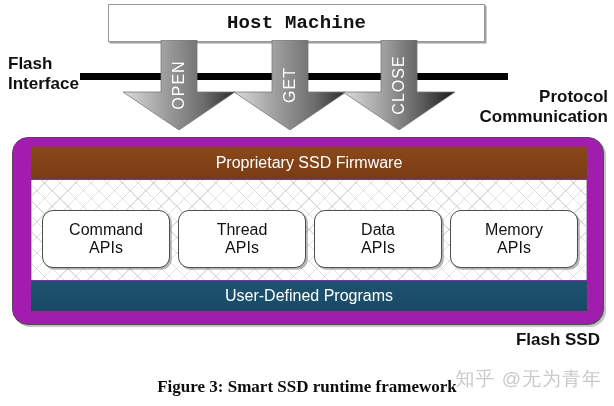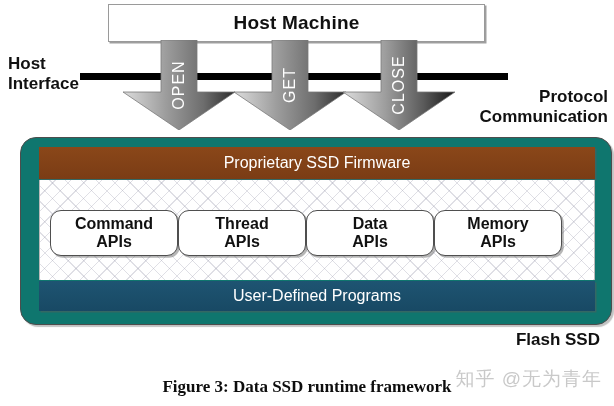--- a/index.html
+++ b/index.html
@@ -26,20 +26,21 @@
     top: 4px;
     width: 377px;
     height: 38px;
     background: #ffffff;
     border: 1px solid #9a9a9a;
     box-sizing: border-box;
     box-shadow: 1.5px 1.5px 0 0 rgba(80,80,80,0.55);
     display: flex;
     align-items: center;
     justify-content: center;
+    font-family: Liberation Mono, monospace;
   }
   .host-machine-label {
     font-size: 19px;
     font-weight: bold;
     color: #111111;
     letter-spacing: 0.2px;
   }
 
   
   .hi-bar {
@@ -107,25 +108,25 @@
     letter-spacing: 1px;
     white-space: nowrap;
   }
   #arrow-open  { left: 123px; }
   #arrow-get   { left: 234px; }
   #arrow-close { left: 343px; }
 
   
   .flash-ssd {
     position: absolute;
-    left: 20px;
+    left: 12px;
     top: 137px;
     width: 592px;
     height: 188px;
-    background: #0f766e;
+    background: #a21caf;
     border: 1.6px solid #4d4d4d;
     border-radius: 16px;
     box-sizing: border-box;
     box-shadow: 2px 2px 1px 0 rgba(120,120,120,0.45);
   }
 
   
   .inner-stack {
     position: absolute;
     left: 18px;
@@ -174,24 +175,24 @@
     top: 4px;
     font-size: 16px;
     font-weight: bold;
     color: #111111;
   }
   .api-boxes {
     position: absolute;
     left: 10px;
     top: 30px;
     width: 536px;
-    height: 46px;
-    display: flex;
+    height: 58px;
+    display: flex;
+    justify-content: space-between;
     align-items: stretch;
-    font-weight: bold;
   }
   .api-box {
     width: 128px;
     background: #ffffff;
     border: 1.4px solid #4f4f4f;
     border-radius: 11px;
     box-sizing: border-box;
     box-shadow: 1.8px 1.8px 0 0 rgba(110,110,110,0.5);
     display: flex;
     flex-direction: column;
@@ -251,21 +252,21 @@
 
 <div id="figure">
 
   <div class="host-machine">
     <div class="host-machine-label">Host Machine</div>
   </div>
 
   <div class="hi-bar"></div>
 
   <div class="side-label host-interface-label">
-    <div>Host</div>
+    <div>Flash</div>
     <div>Interface</div>
   </div>
 
   <div class="side-label comm-proto-label">
     <div>Protocol</div>
     <div>Communication</div>
   </div>
 
   <div class="arrow" id="arrow-open">
     <svg width="112" height="90" viewBox="0 0 112 90" xmlns="http://www.w3.org/2000/svg">
@@ -355,15 +356,15 @@
         <div class="udp-label">User-Defined Programs</div>
       </div>
 
     </div>
   </div>
 
   <div class="side-label flash-ssd-label">Flash SSD</div>
 
   <div class="watermark">知乎 @无为青年</div>
 
-  <div class="caption">Figure 3: Data SSD runtime framework</div>
+  <div class="caption">Figure 3: Smart SSD runtime framework</div>
 
 </div>
 
 </body></html>

